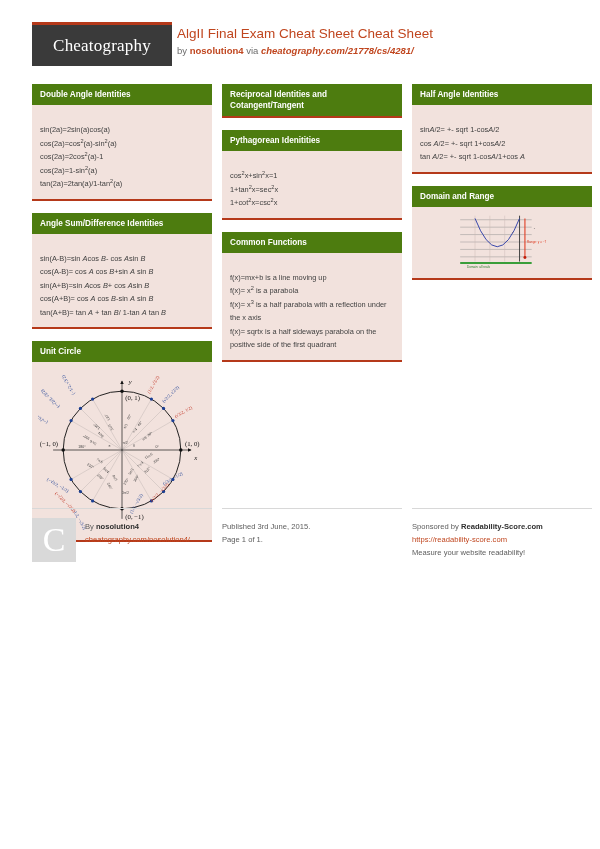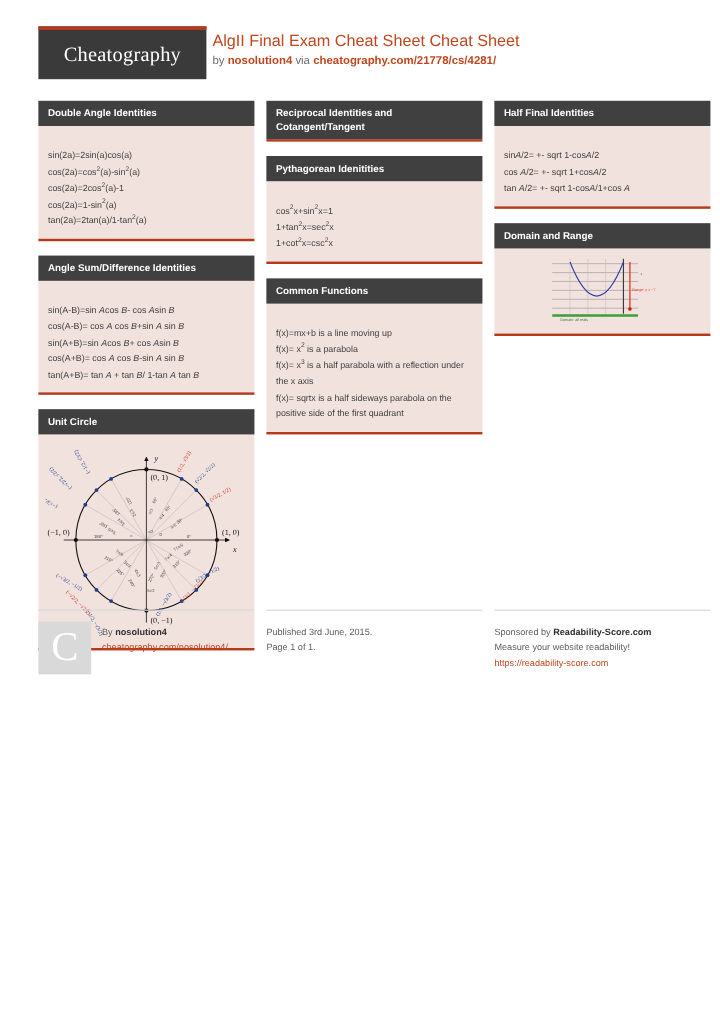--- a/index.html
+++ b/index.html
@@ -52,37 +52,37 @@
     font-size: 13.5px;
     line-height: 16px;
     margin-bottom: 3px;
   }
   .byline {
     font-size: 9.5px;
     color: #6d6d6d;
     line-height: 12px;
   }
   .byline b { color: #c0461f; font-weight: bold; }
-  .byline a { color: #c0461f; text-decoration: none; font-weight: bold; }
+  .byline a { color: #c0461f; text-decoration: none; font-weight: bold; font-style: italic; }
 
   
   .columns {
     display: flex;
     gap: 10px;
     align-items: flex-start;
   }
   .col { width: 180px; flex: none; }
 
   .card {
     background: #f2e2dd;
     border-bottom: 2px solid #b5391a;
     margin-bottom: 12px;
   }
   .card-head {
-    background: #404040;
+    background: #4d7c0f;
     color: #ffffff;
     font-size: 8.2px;
     font-weight: bold;
     padding: 5px 7px 5px 8px;
     line-height: 11px;
   }
   .card-body {
     padding: 18px 8px 8px 8px;
     font-size: 7.4px;
     line-height: 13.5px;
@@ -312,21 +312,21 @@
           <div class="wrap">f(x)= x<sup>3</sup> is a half parabola with a reflection under the x axis</div>
           <div class="wrap">f(x)= sqrtx is a half sideways parabola on the positive side of the first quadrant</div>
         </div>
       </div>
 
     </div>
 
     <div class="col">
 
       <div class="card">
-        <div class="card-head">Half Final Identities</div>
+        <div class="card-head">Half Angle Identities</div>
         <div class="card-body">
           <div class="row">sin<i class="it">A</i>/2= +- sqrt 1-cos<i class="it">A</i>/2</div>
           <div class="row">cos <i class="it">A</i>/2= +- sqrt 1+cos<i class="it">A</i>/2</div>
           <div class="row">tan <i class="it">A</i>/2= +- sqrt 1-cos<i class="it">A</i>/1+cos <i class="it">A</i></div>
         </div>
       </div>
 
       <div class="card">
         <div class="card-head">Domain and Range</div>
         <div class="dr-wrap">
@@ -389,22 +389,22 @@
         <div>Published 3rd June, 2015.</div>
         <div>Page 1 of 1.</div>
       </div>
     </div>
 
     <div class="fcol">
       <div class="fmeta">
         <div>
           <span>Sponsored by </span><b>Readability-Score.com</b>
         </div>
-        <div>Measure your website readability!</div>
         <div>
           <a href="#" class="lnk">https://readability-score.com</a>
         </div>
+        <div>Measure your website readability!</div>
       </div>
     </div>
 
   </div>
 
 </div>
 
 </body></html>

